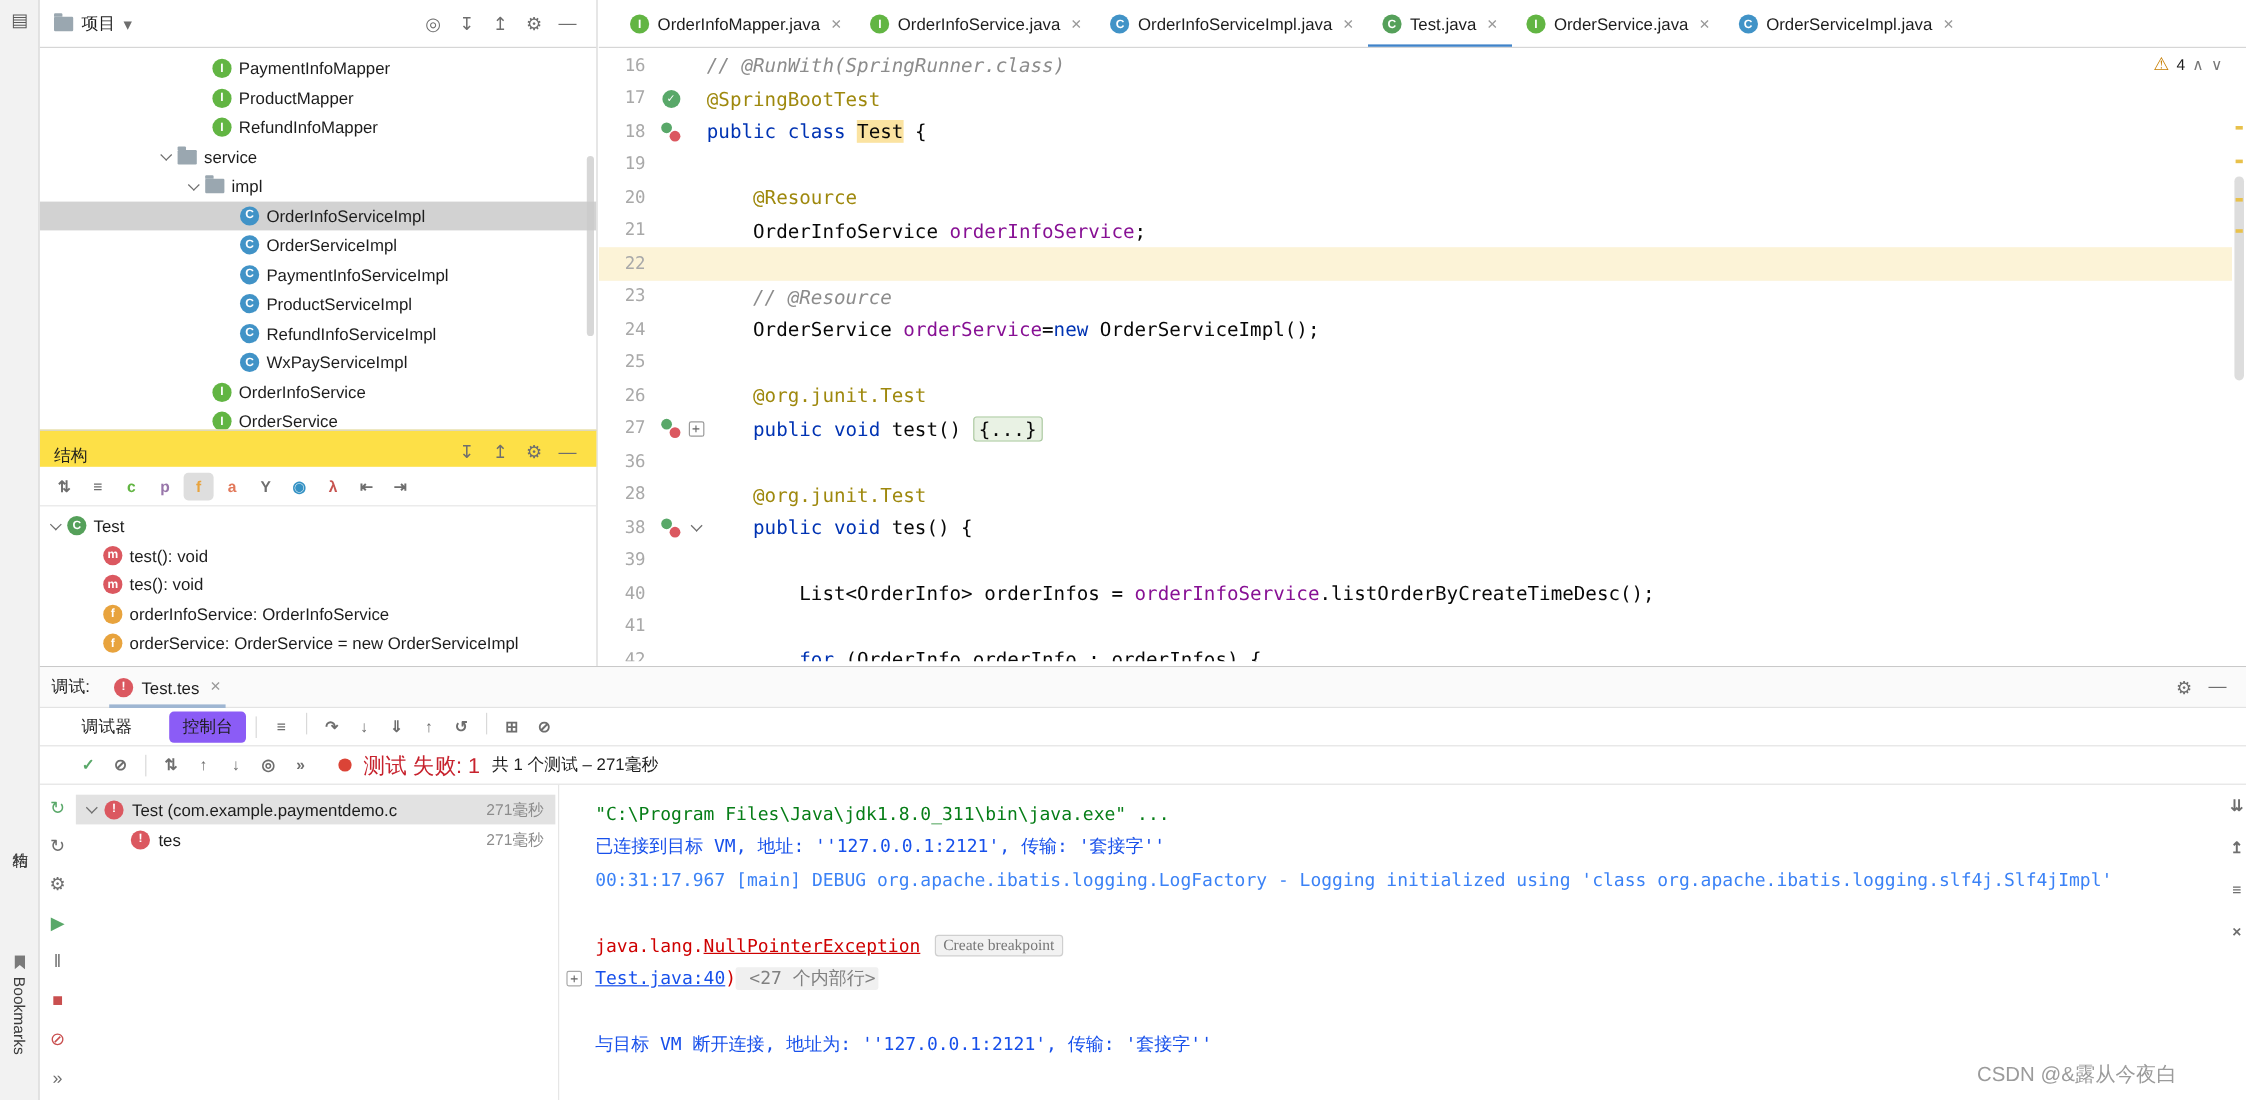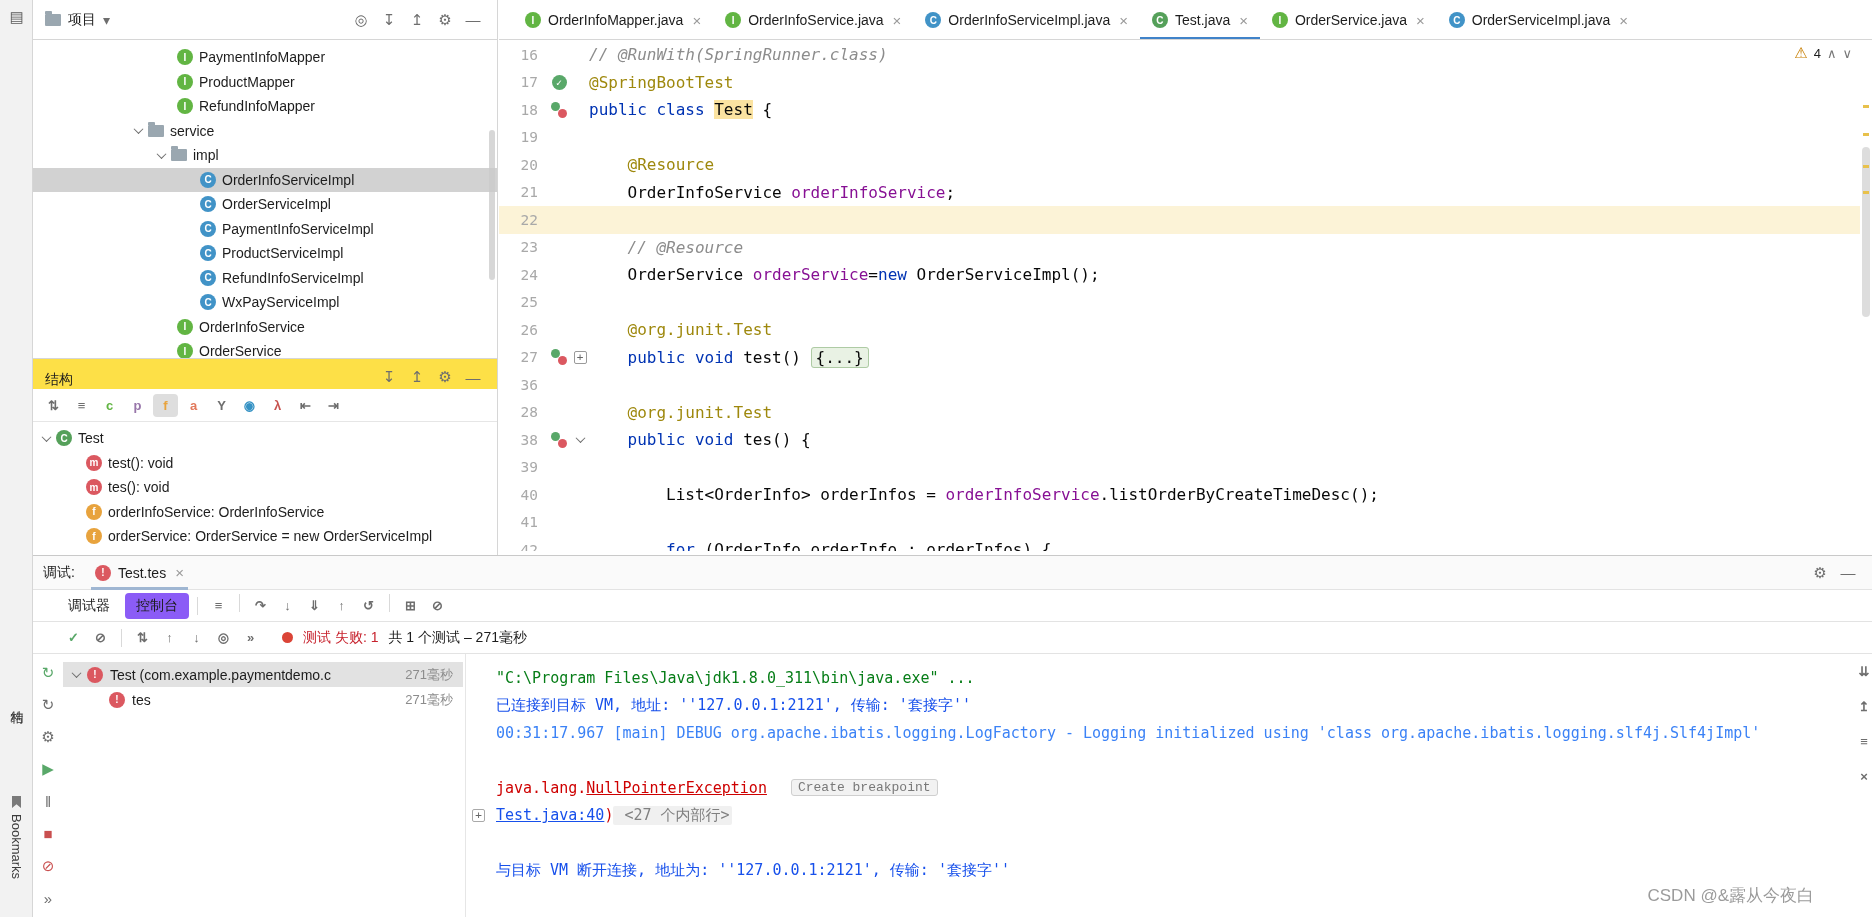--- a/index.html
+++ b/index.html
@@ -82,39 +82,39 @@
 #debug{position:absolute;left:33px;top:555px;right:0;bottom:0;border-top:1px solid #C9C9C9;background:#fff;z-index:4}
 #debug-header{height:34px;display:flex;align-items:center;border-bottom:1px solid #E3E3E3;background:#FAFAFA;padding-left:10px;gap:10px}
 #debug-header .dtitle{font-size:14px}
 .run-tab{display:flex;align-items:center;gap:7px;height:34px;padding:0 10px;position:relative}
 .run-tab::after{content:"";position:absolute;left:6px;right:6px;bottom:0;height:3px;background:#9FB6D2}
 #debug-tba{height:32px;display:flex;align-items:center;border-bottom:1px solid #E3E3E3;padding-left:24px;gap:2px}
 .vtab{padding:4px 11px;display:flex;align-items:center;gap:6px;font-size:14px;border-radius:4px;position:relative}
 .vtab.on{background:#8b5cf6}
 #debug-tbb{height:32px;display:flex;align-items:center;border-bottom:1px solid #E3E3E3;padding-left:28px;gap:3px}
 .fail-dot{width:11px;height:11px;border-radius:50%;background:#DB4437;margin:0 7px 0 16px;flex:none}
-.fail-text{color:#C7222D;font-size:14px}
+.fail-text{color:#C7222D;font-size:18px}
 .fail-sum{color:#1d1d1d;font-size:14px;margin-left:7px}
 #debug-body{position:absolute;top:98px;left:0;right:0;bottom:0}
 #debug-stripe{position:absolute;left:0;top:8px;bottom:8px;width:30px;display:flex;flex-direction:column;align-items:center;gap:11px}
 .stico{font-size:15px;color:#6E6E6E;width:22px;height:22px;display:flex;align-items:center;justify-content:center}
 .stico:last-child{margin-top:auto}
 #ttree{position:absolute;left:30px;top:8px;width:400px;bottom:0;overflow:hidden}
 .drow{height:25px;display:flex;align-items:center;gap:7px;padding-right:10px;white-space:nowrap;overflow:hidden}
 .drow.sel{background:#E2E2E2}
 .dur{margin-left:auto;color:#8C8C8C;font-size:13px;flex:none}
 #console{position:absolute;left:432px;top:0;right:16px;bottom:0;border-left:1px solid #E6E6E6;padding:10px 8px 0 30px;font-family:"DejaVu Sans Mono",monospace;font-size:15px;overflow:hidden}
 .cline{height:27.5px;display:flex;align-items:center;white-space:pre;position:relative}
 .k-green{color:#067D17}
 .k-blue{color:#1750EB}
 .k-black{color:#3b82f6}
 .k-red{color:#CE0000}
 .k-red-link{color:#CE0000;text-decoration:underline}
 .k-blue-link{color:#1750EB;text-decoration:underline}
-.k-chip{color:#787878;background:#F2F2F2;border:1px solid #CFCFCF;border-radius:3px;padding:0 6px;margin-left:24px;font-family:Liberation Mono, monospace;font-size:13px;white-space:nowrap}
+.k-chip{color:#787878;background:#F2F2F2;border:1px solid #CFCFCF;border-radius:3px;padding:0 6px;margin-left:12px;font-family:Liberation Serif, serif;font-size:13px;white-space:nowrap}
 .k-dim{color:#808080;background:#F0F0F0;border-radius:2px;padding:0 2px}
 .cfold{position:absolute;left:-24px;top:7px;width:13px;height:13px;border:1px solid #A9A9A9;border-radius:2px;background:#fff;color:#666;font-size:11px;line-height:11px;text-align:center}
 #console-icons{position:absolute;right:0;top:6px;width:16px;display:flex;flex-direction:column;align-items:center;gap:12px;color:#777;font-size:13px}
 
 #watermark{position:absolute;right:58px;top:884px;color:#9B9B9B;font-size:17px;z-index:6}
 </style>
 </head>
 <body>
 
 <div id="app">
@@ -460,21 +460,21 @@
           <span class="circ" style="background: rgb(219, 88, 96);">!</span>
         <span>Test.tes</span>
       <span class="tab-x">×</span>
         </div>
       <span class="hd-icons" style="margin-right:12px">
           <span class="hico">⚙</span>
           <span class="hico">―</span>
         </span>
     </div>
     <div id="debug-tba">
-      <span style="display:flex;gap:4px">
+      <span style="display:flex;gap:20px">
           <div class="vtab">调试器</div>
           <div class="vtab on">控制台</div>
         </span>
       <span class="vsep"></span>
       <span style="display:flex;gap:2px">
           <span class="tbico">≡</span>
           <span class="vsep"></span>
           <span class="tbico">↷</span>
           <span class="tbico">↓</span>
           <span class="tbico">⇓</span>

